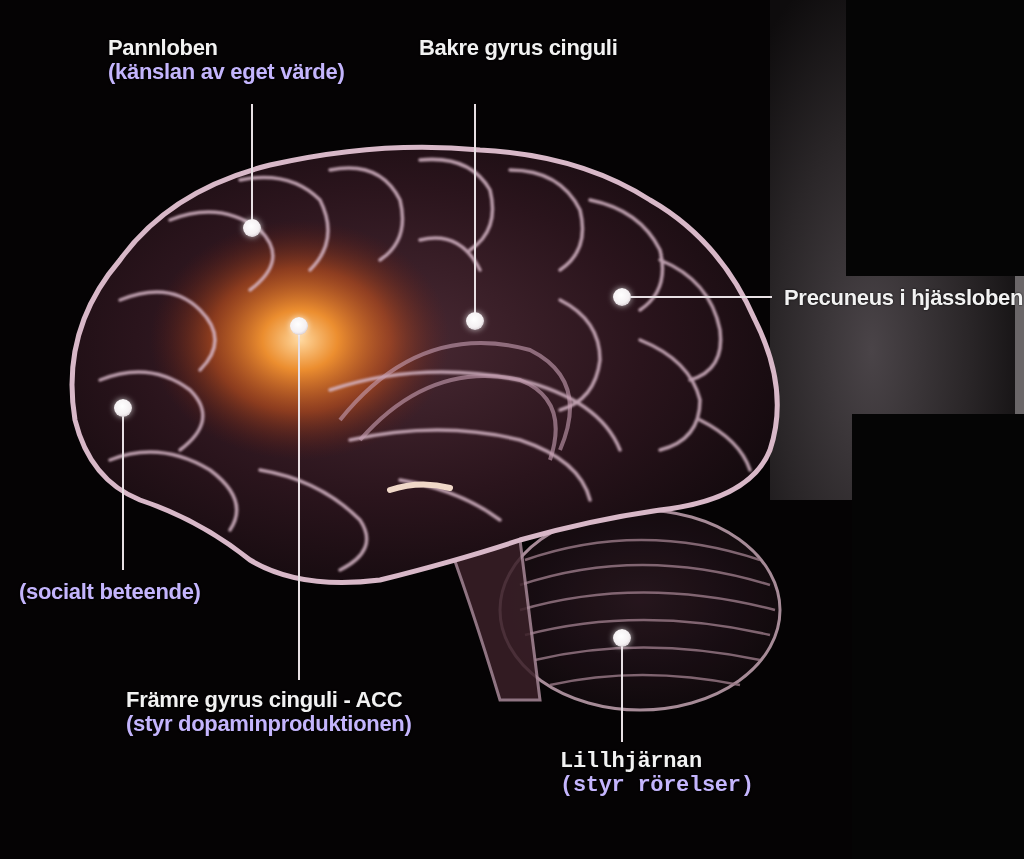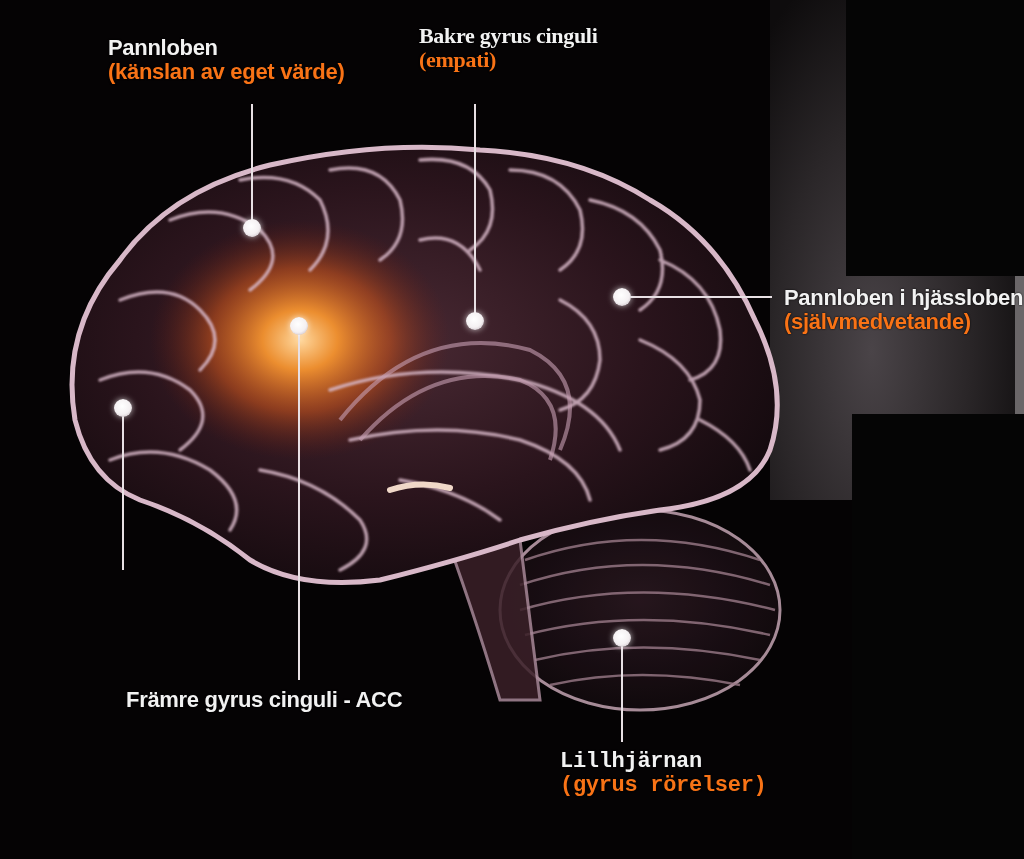--- a/index.html
+++ b/index.html
@@ -5,21 +5,21 @@
   html, body { margin: 0; padding: 0; background: #000; }
   body { width: 1024px; height: 859px; position: relative; overflow: hidden; font-family: "Liberation Sans", "DejaVu Sans", sans-serif; }
   .bg { position: absolute; inset: 0; background: #050304; }
   .side-gray { position: absolute; left: 770px; top: 0; width: 254px; height: 500px;
     background: radial-gradient(ellipse at 40% 70%, #4a4448 0%, #2a2628 45%, #0e0c0d 80%); }
   .panel-black-top { position: absolute; left: 846px; top: 0; width: 178px; height: 276px; background: #050505; }
   .panel-black-bot { position: absolute; left: 852px; top: 414px; width: 172px; height: 445px; background: #050505; }
   .gray-band { position: absolute; left: 1015px; top: 276px; width: 9px; height: 138px; background: #6a6668; }
   svg.brain { position: absolute; left: 0; top: 0; }
   .label { position: absolute; color: #f2f2f2; font-weight: bold; font-size: 22px; line-height: 24px; letter-spacing: -0.3px; white-space: nowrap; text-shadow: 0 0 2px #000; }
-  .label .sub { font-weight: bold; color: #f97316; display: block; }
+  .label .sub { font-weight: bold; color: #c4b5fd; display: block; }
   .label .title { display: block; }
   .leader { position: absolute; background: #e8e0e4; }
   .dot { position: absolute; width: 18px; height: 18px; border-radius: 50%; background: radial-gradient(circle at 45% 40%, #ffffff 0%, #f4f0f2 55%, #b8aab2 100%); box-shadow: 0 0 6px rgba(255,255,255,0.7); transform: translate(-50%,-50%); }
 </style>
 </head>
 <body>
 
 <div class="bg"></div>
 <div class="side-gray"></div>
 <div class="panel-black-top"></div>
@@ -105,29 +105,29 @@
 <div class="dot" style="left:475px; top:321px;"></div>
 <div class="dot" style="left:622px; top:297px;"></div>
 <div class="dot" style="left:123px; top:408px;"></div>
 <div class="dot" style="left:299px; top:326px;"></div>
 <div class="dot" style="left:622px; top:638px;"></div>
 
 <div class="label" style="left:108px; top:36px;">
   <span class="title">Pannloben</span>
   <span class="sub">(känslan av eget värde)</span>
 </div>
-<div class="label" style="left:419px; top:24px;font-family:Liberation Serif, serif;">
+<div class="label" style="left:419px; top:36px;">
   <span class="title">Bakre gyrus cinguli</span>
-  <span class="sub">(empati)</span>
 </div>
 <div class="label" style="left:784px; top:286px;">
-  <span class="title">Pannloben i hjässloben</span>
-  <span class="sub">(självmedvetande)</span>
+  <span class="title">Precuneus i hjässloben</span>
 </div>
 <div class="label" style="left:19px; top:580px;">
+  <span class="sub">(socialt beteende)</span>
 </div>
 <div class="label" style="left:126px; top:688px;">
   <span class="title">Främre gyrus cinguli - ACC</span>
+  <span class="sub">(styr dopaminproduktionen)</span>
 </div>
 <div class="label" style="left:560px; top:750px;font-family:Liberation Mono, monospace;">
   <span class="title">Lillhjärnan</span>
-  <span class="sub">(gyrus rörelser)</span>
+  <span class="sub">(styr rörelser)</span>
 </div>
 
 </body></html>

